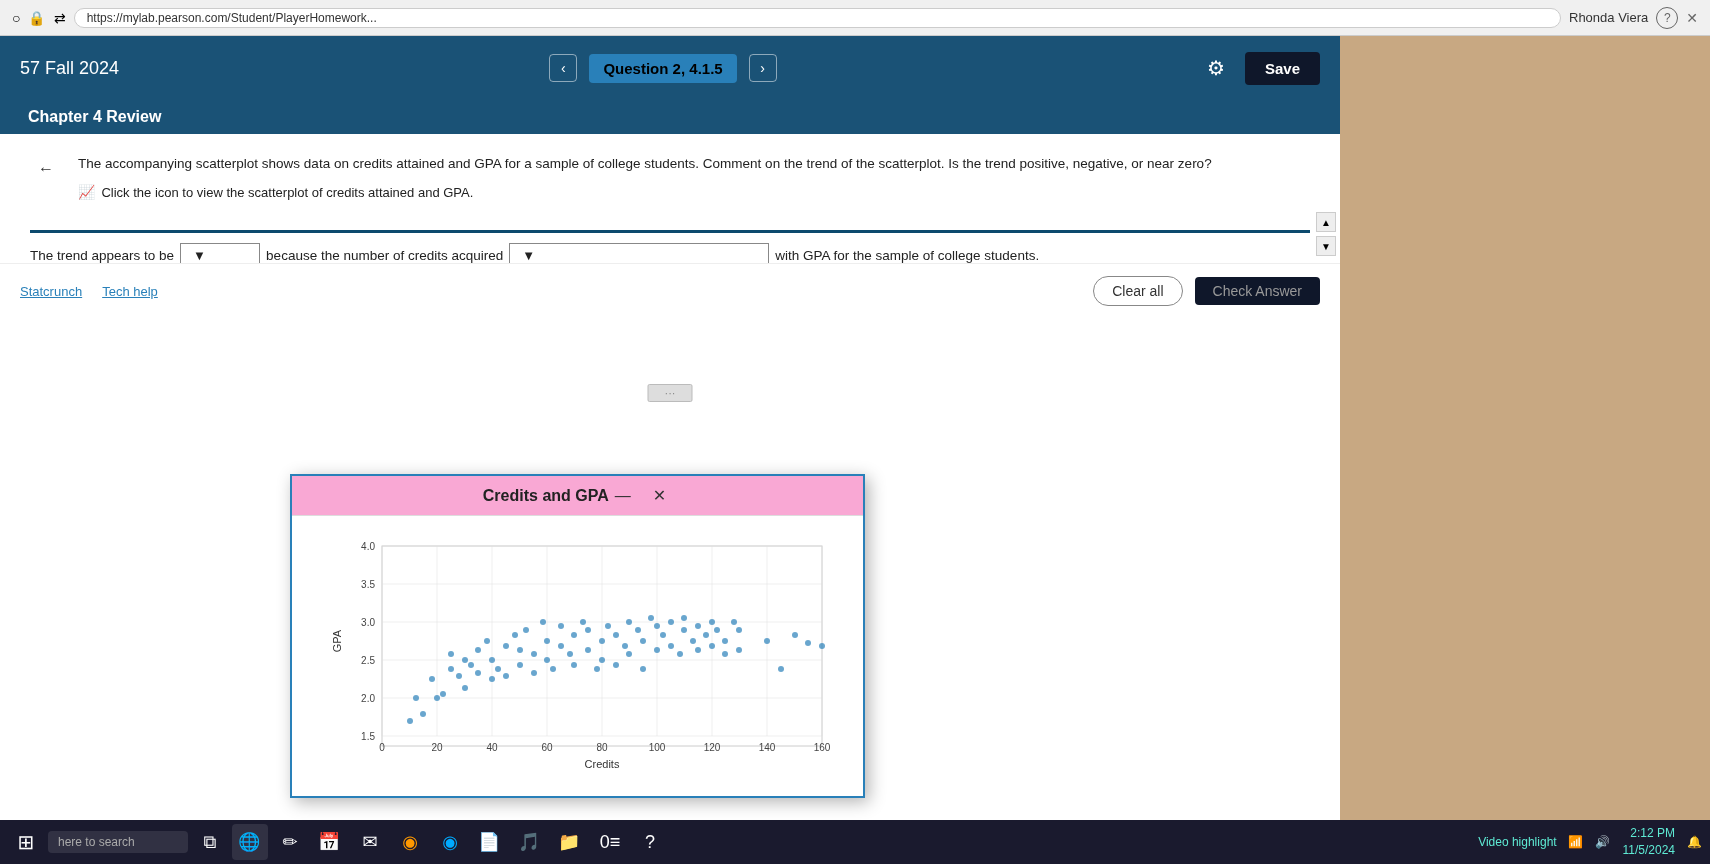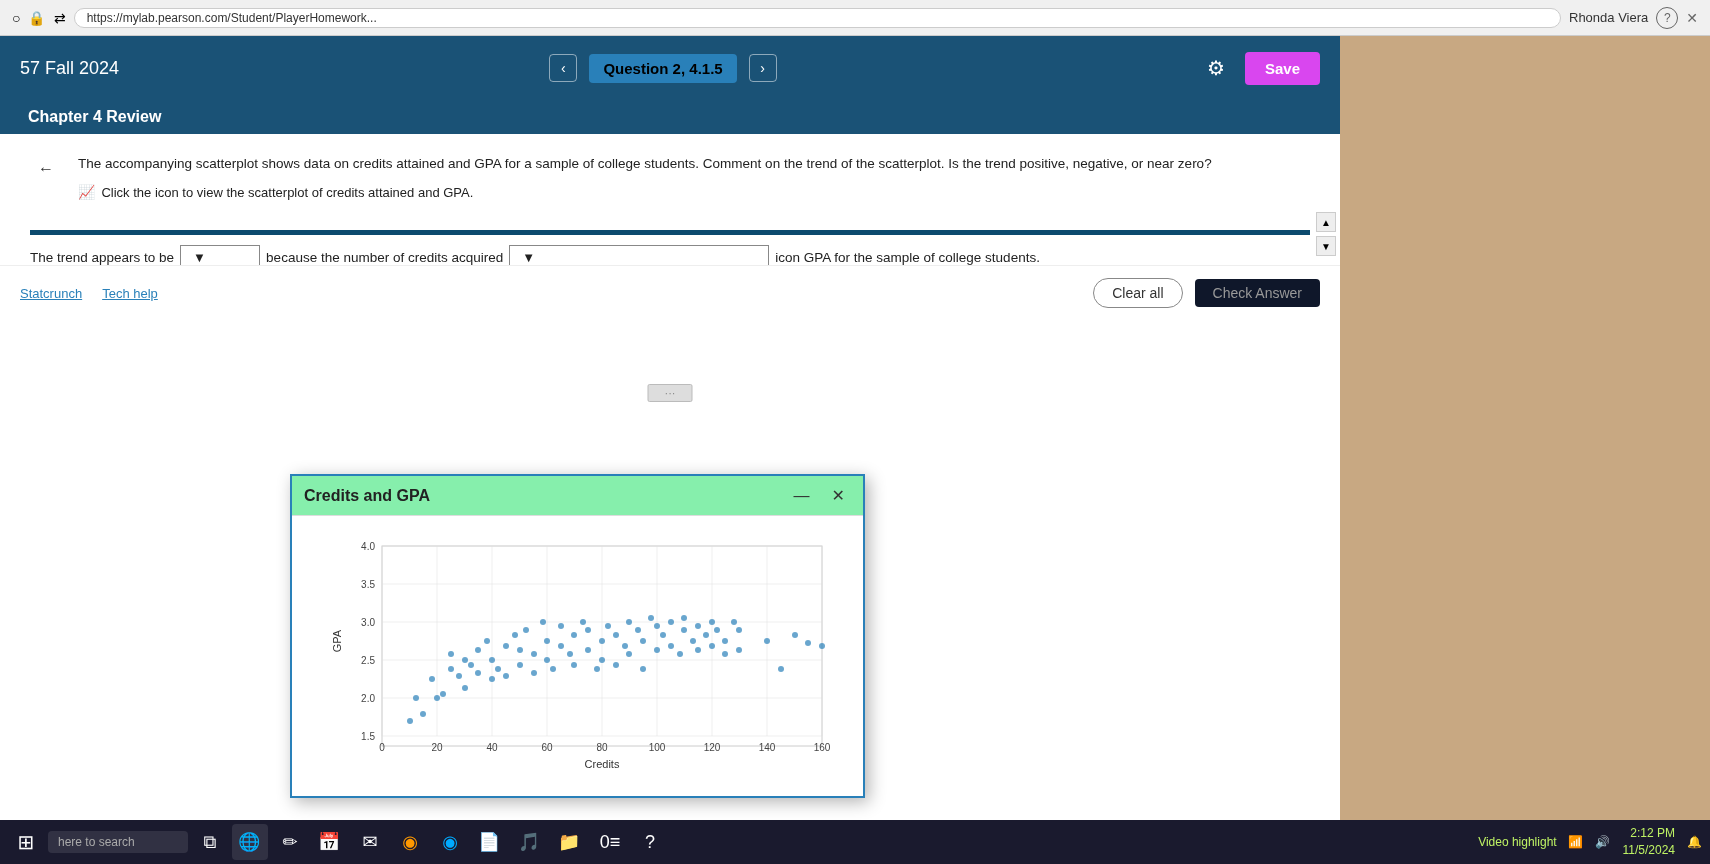--- a/index.html
+++ b/index.html
@@ -110,21 +110,21 @@
       font-size: 14px;
     }
     .gear-btn {
       background: none;
       border: none;
       color: white;
       font-size: 20px;
       cursor: pointer;
     }
     .save-btn {
-      background: #d946ef;
+      background: #0f172a;
       color: white;
       border: none;
       padding: 8px 20px;
       border-radius: 4px;
       font-size: 15px;
       font-weight: bold;
       cursor: pointer;
     }
 
     
@@ -166,21 +166,21 @@
     
     .answer-row {
       display: flex;
       align-items: center;
       flex-wrap: wrap;
       gap: 6px;
       font-size: 13.5px;
       color: #222;
       margin-bottom: 30px;
       padding-top: 10px;
-      border-top: 5px solid #0c4a6e;
+      border-top: 3px solid #0c4a6e;
     }
     .dropdown {
       border: 1px solid #888;
       background: white;
       padding: 4px 8px;
       font-size: 13px;
       cursor: pointer;
       min-width: 80px;
       display: inline-flex;
       align-items: center;
@@ -195,25 +195,25 @@
       position: absolute;
       top: 340px;
       left: 290px;
       width: 575px;
       background: white;
       border: 2px solid #2980b9;
       box-shadow: 4px 4px 16px rgba(0,0,0,0.3);
       z-index: 100;
     }
     .modal-titlebar {
-      background: #86efac;
+      background: #f9a8d4;
       padding: 8px 12px;
       display: flex;
       align-items: center;
-      justify-content: space-between;
+      justify-content: center;
       border-bottom: 1px solid #ddd;
     }
     .modal-title {
       font-size: 16px;
       font-weight: bold;
       color: #222;
     }
     .modal-controls {
       display: flex;
       gap: 10px;
@@ -296,21 +296,21 @@
       padding: 4px 10px;
       color: #aaa;
       font-size: 12px;
       flex: 0 0 140px;
     }
     .taskbar-right {
       margin-left: auto;
       display: flex;
       align-items: center;
       gap: 12px;
-      color: #bef264;
+      color: #5eead4;
       font-size: 12px;
     }
     .taskbar-time {
       text-align: right;
       line-height: 1.4;
     }
     .scroll-indicator {
       position: absolute;
       right: 10px;
       top: 50%;
@@ -391,21 +391,21 @@
       <span>The trend appears to be</span>
       <div class="dropdown">
         <span></span>
         <span>▼</span>
       </div>
       <span>because the number of credits acquired</span>
       <div class="dropdown dropdown-long">
         <span></span>
         <span>▼</span>
       </div>
-      <span>icon GPA for the sample of college students.</span>
+      <span>with GPA for the sample of college students.</span>
     </div>
 
     <div class="scatter-modal">
       <div class="modal-titlebar">
         <span class="modal-title">Credits and GPA</span>
         <div class="modal-controls">
           <button class="modal-btn">—</button>
           <button class="modal-btn">✕</button>
         </div>
       </div>

